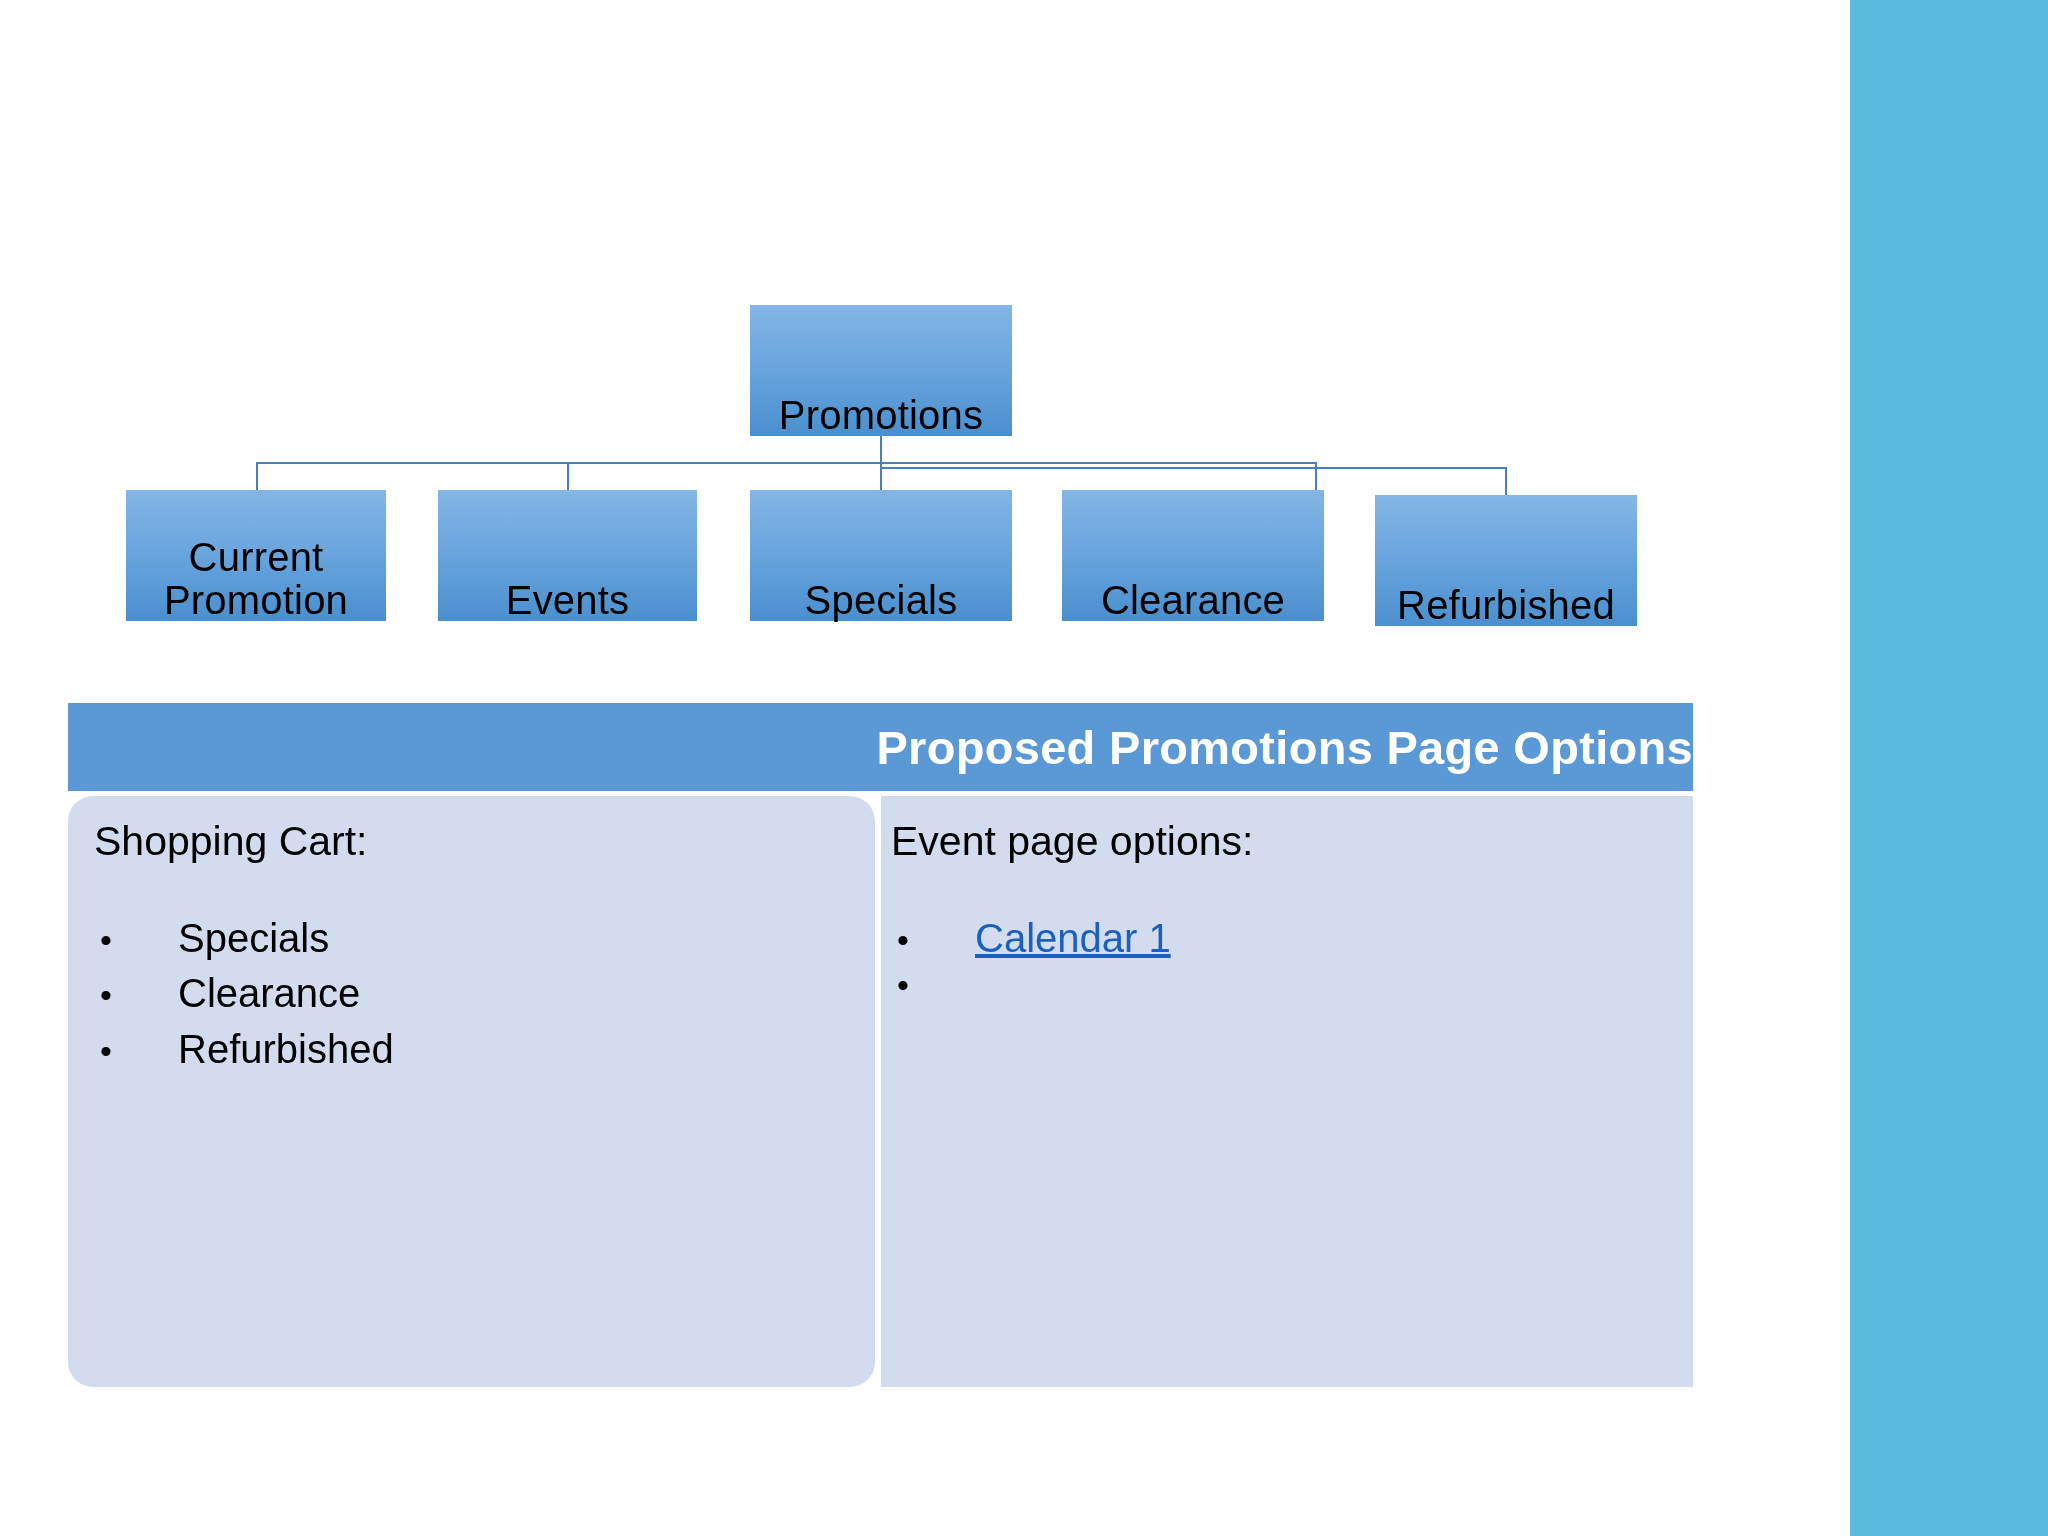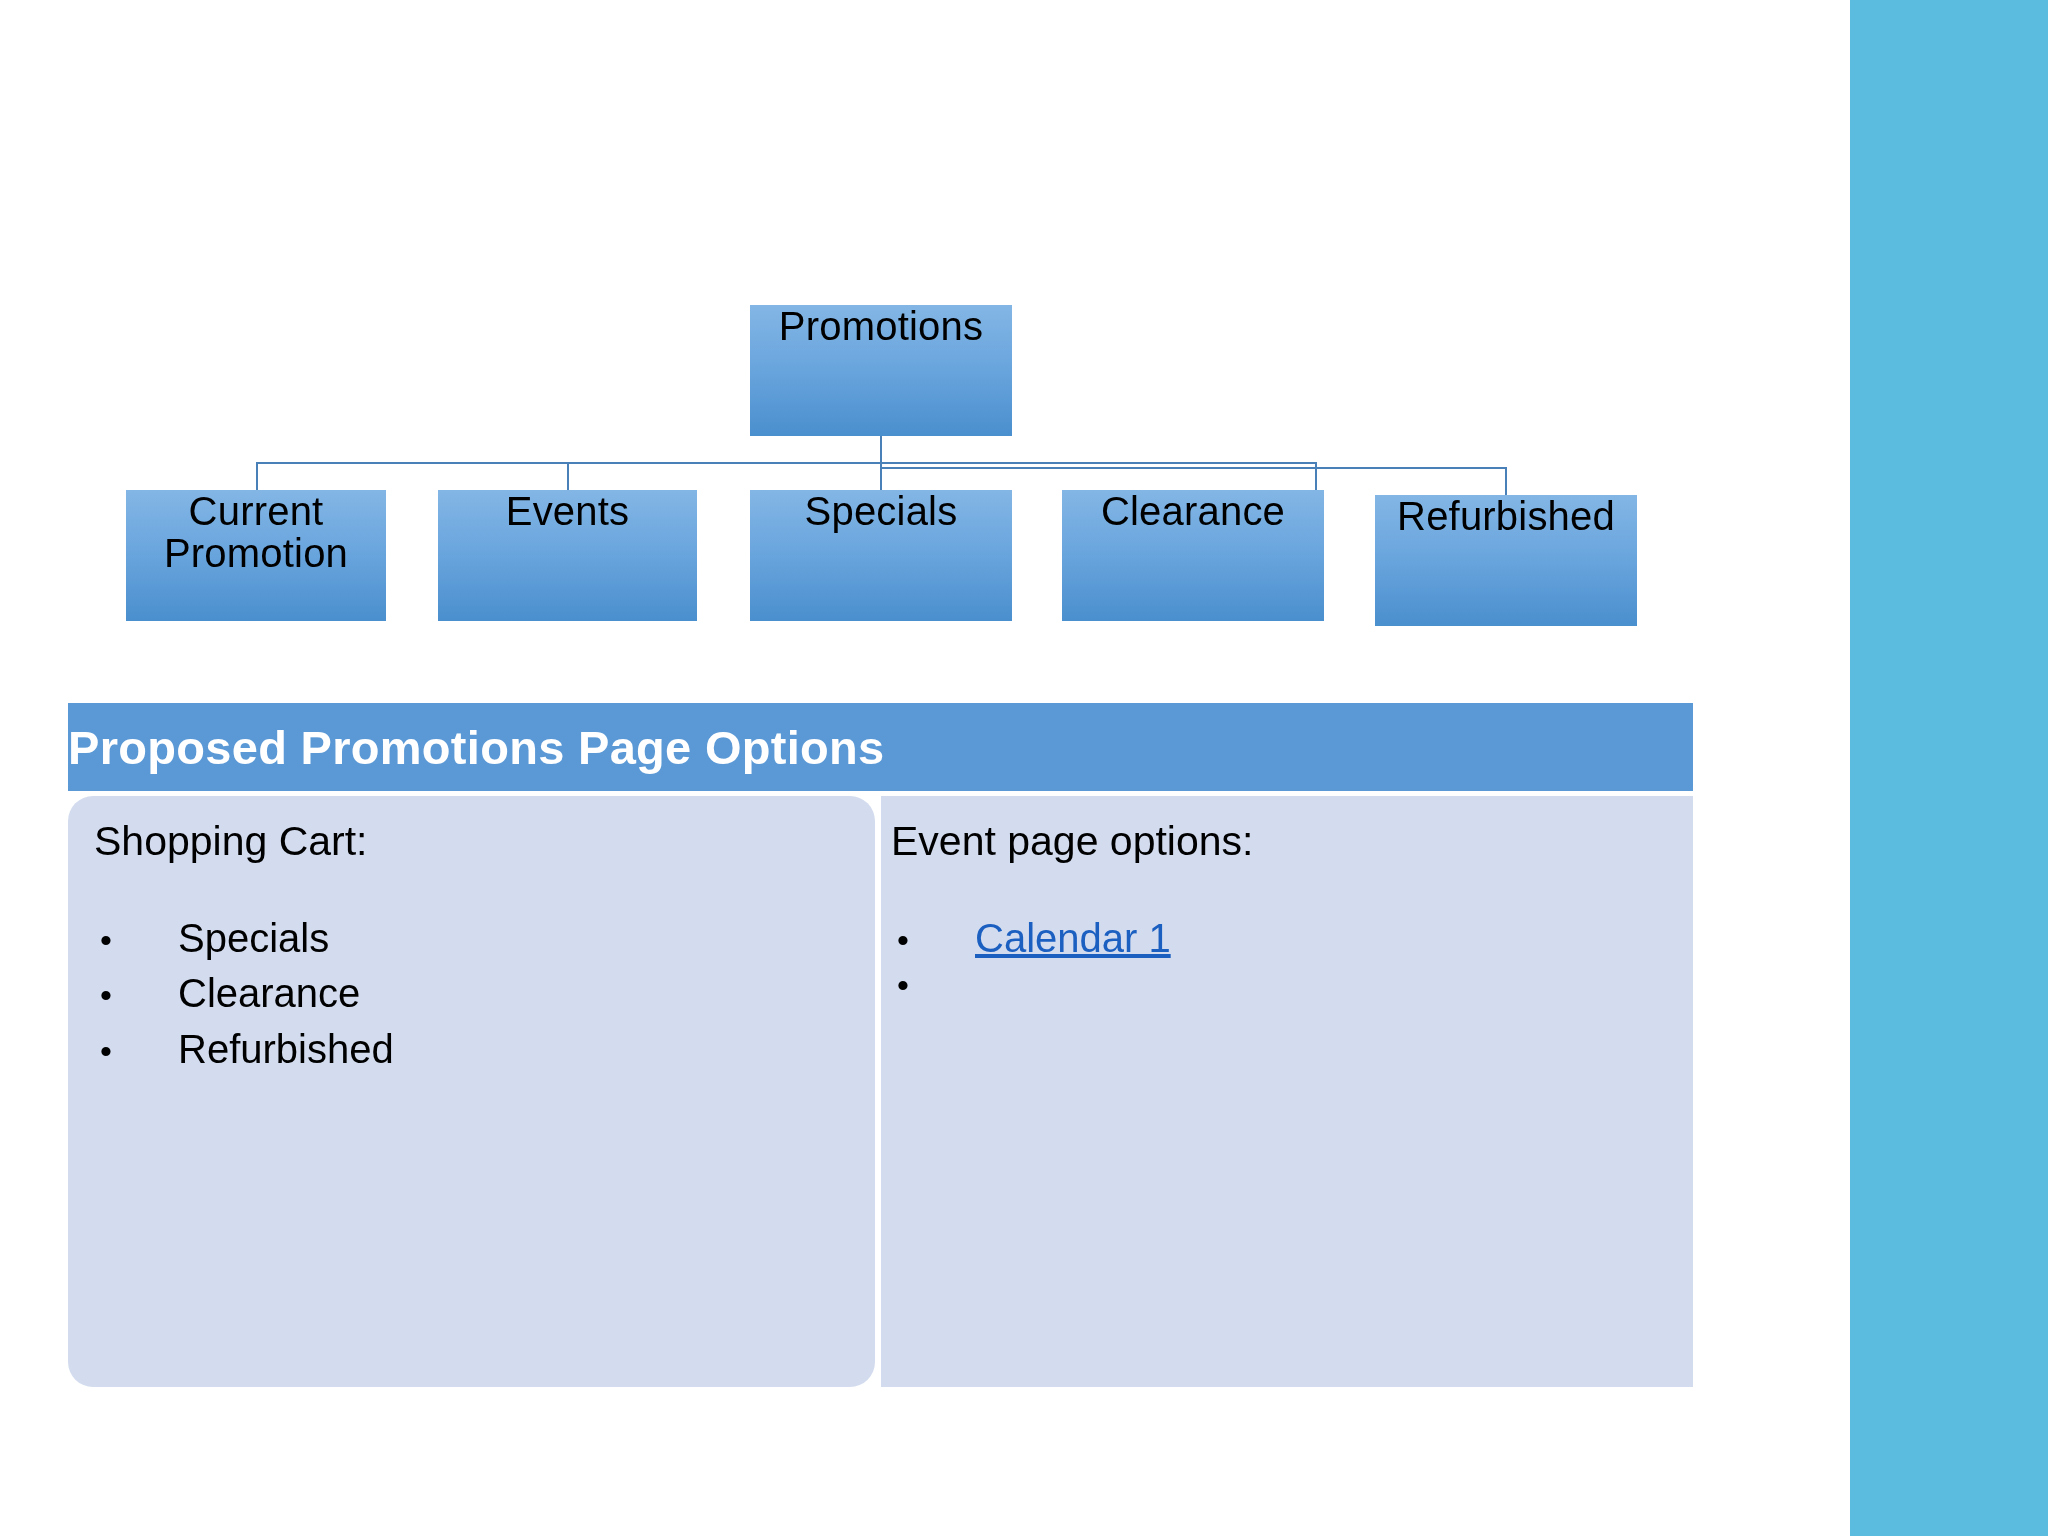--- a/index.html
+++ b/index.html
@@ -32,21 +32,21 @@
     left: 0;
     width: 1850px;
     height: 690px;
   }
 
   .node {
     position: absolute;
     box-sizing: border-box;
     background: linear-gradient(180deg, #83B6E5 0%, #6BA6DE 45%, #4A8FCE 100%);
     display: flex;
-    align-items: flex-start;
+    align-items: flex-end;
     justify-content: center;
     text-align: center;
     color: #000000;
     font-size: 40px;
     line-height: 1.06;
     letter-spacing: 0.2px;
     font-weight: 400;
     z-index: 3;
   }
 
@@ -95,21 +95,21 @@
   }
 
   .table-header {
     height: 88px;
     background: #5B99D6;
     color: #ffffff;
     font-size: 47px;
     font-weight: bold;
     display: flex;
     align-items: center;
-    justify-content: flex-start;
+    justify-content: flex-end;
     letter-spacing: 0.3px;
   }
 
   .table-body {
     display: flex;
     height: 591px;
     margin-top: 5px;
   }
 
   .cell {

